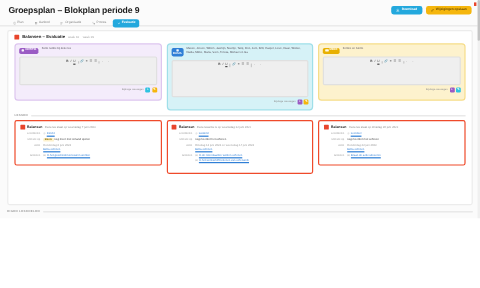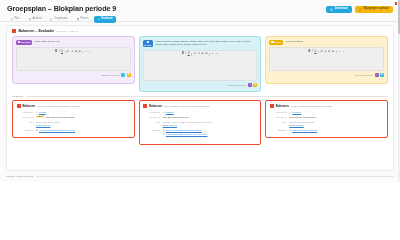--- a/index.html
+++ b/index.html
@@ -12,21 +12,21 @@
   .app { width: 400px; height: 182px; position: relative; background: #fbfbfb; }
 
   
   .header {
     background: #fbfbfb;
     padding: 4px 7px 0 7px;
     border-bottom: 1px solid #e6e6e6;
     height: 22px;
     position: relative;
   }
-  .title-row { display: flex; align-items: flex-end; justify-content: space-between; }
+  .title-row { display: flex; align-items: center; justify-content: space-between; }
   .page-title {
     font-size: 7.2px; font-weight: bold; color: #1e1e1e; letter-spacing: -0.1px;
     white-space: nowrap;
   }
   .head-actions { display: flex; gap: 3px; align-items: center; }
   .btn {
     font-size: 2.7px; font-weight: bold; color: #ffffff;
     border-radius: 2px; padding: 2.2px 4px; white-space: nowrap;
     display: flex; align-items: center; gap: 1.5px; line-height: 1;
   }

